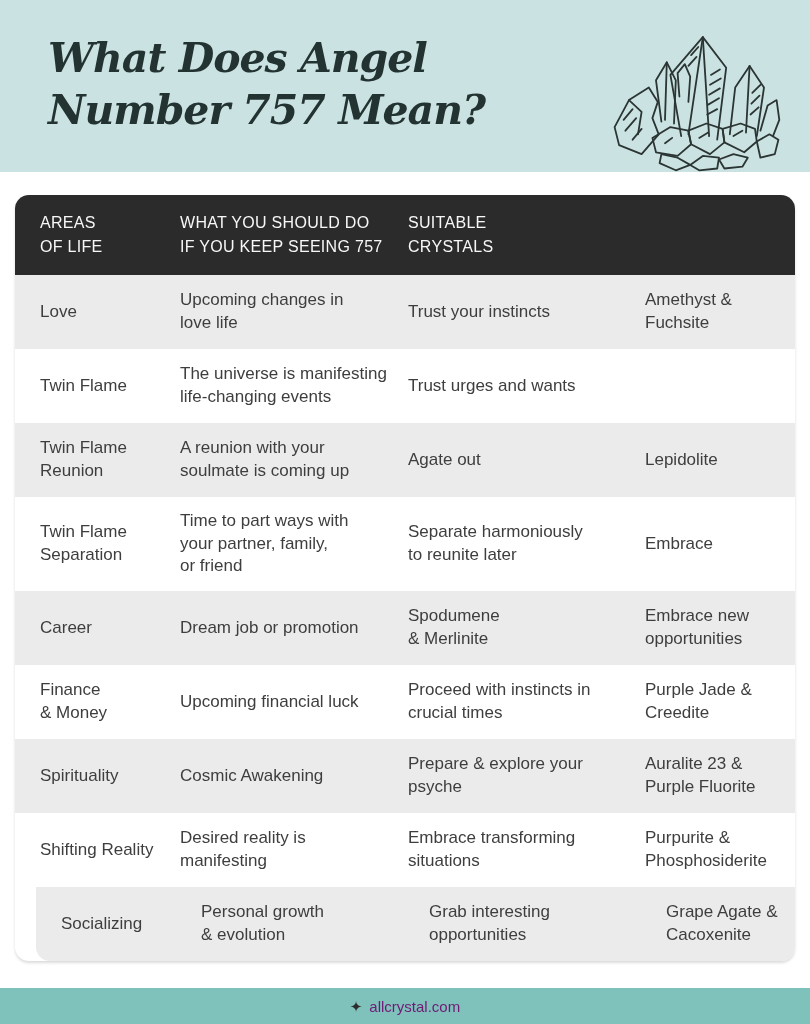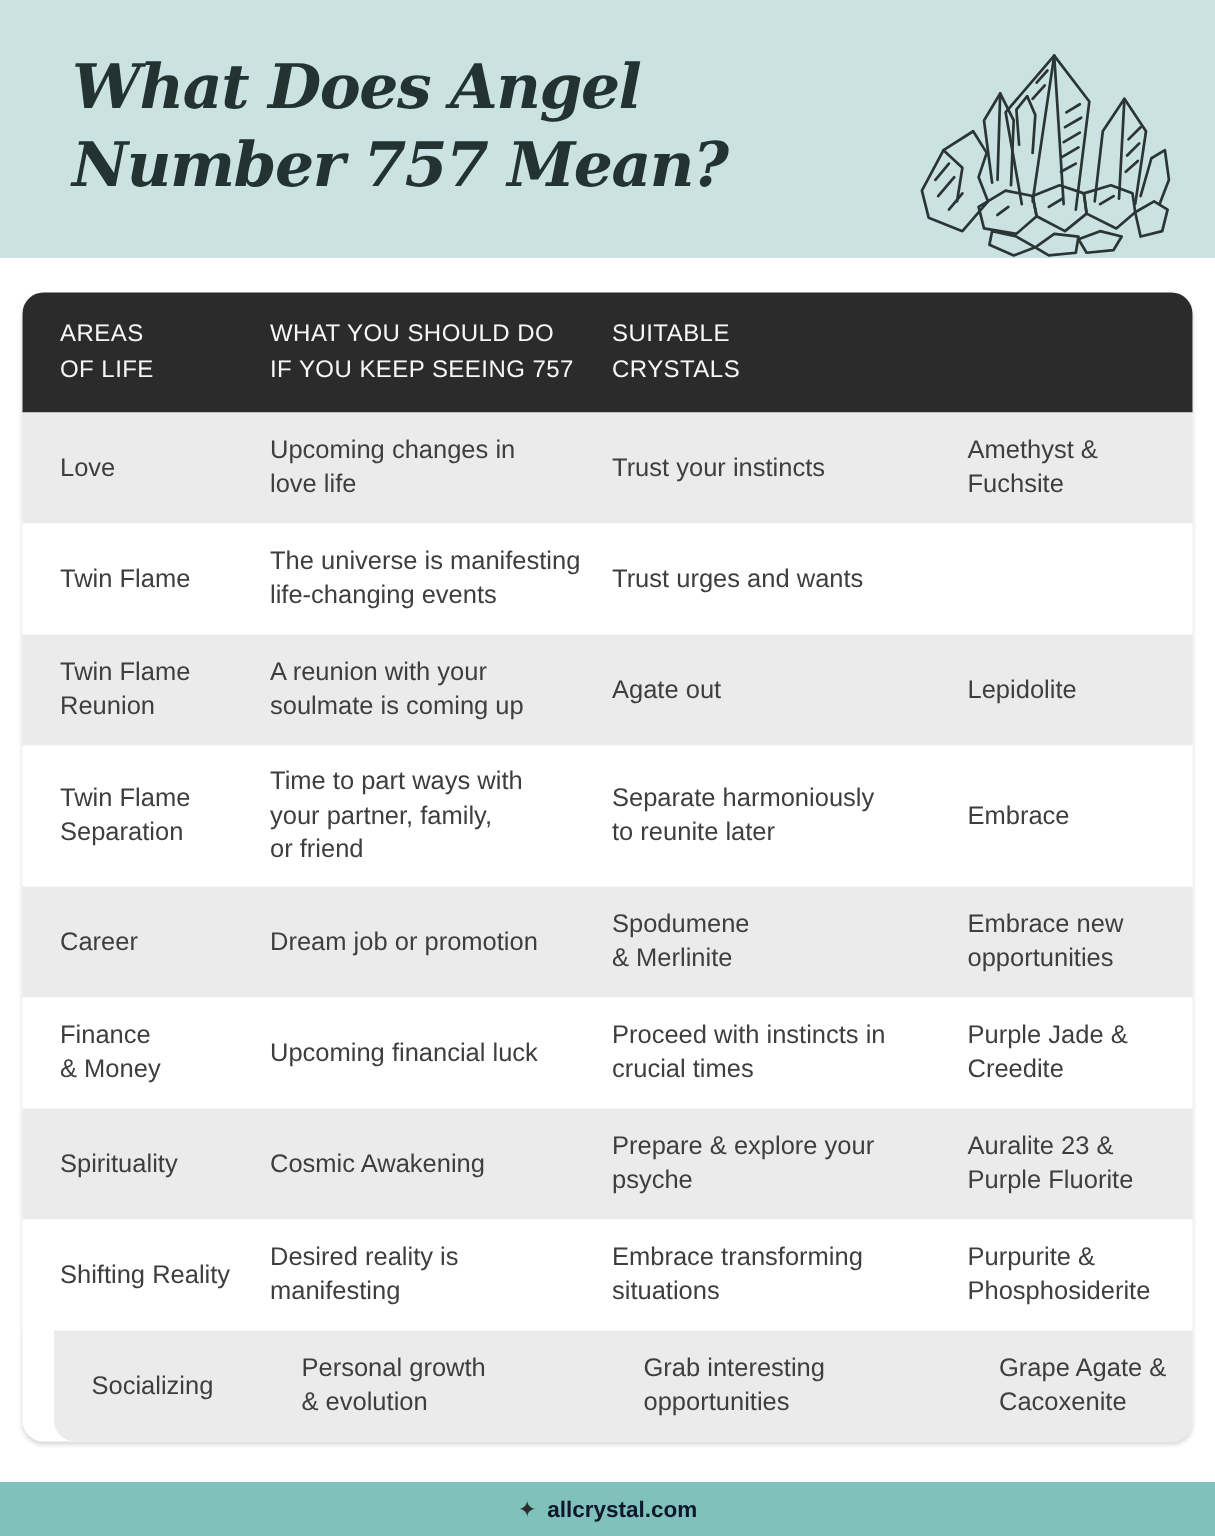--- a/index.html
+++ b/index.html
@@ -88,21 +88,21 @@
     bottom: 0;
     width: 810px;
     height: 36px;
     background: #7fc1bb;
     display: flex;
     align-items: center;
     justify-content: center;
     gap: 7px;
   }
   .footer .star { color: #2d2d2d; font-size: 15px; line-height: 1; }
-  .footer .site { color: #0f172a; font-size: 15px; font-weight: 700; }
+  .footer .site { color: #701a75; font-size: 15px; font-weight: 400; }
 
   svg.crystal { display: block; }
 </style>
 </head>
 <body>
 
 <div class="hero">
   <div class="hero-title">What Does Angel
 Number 757 Mean?</div>
   <div class="hero-art">

